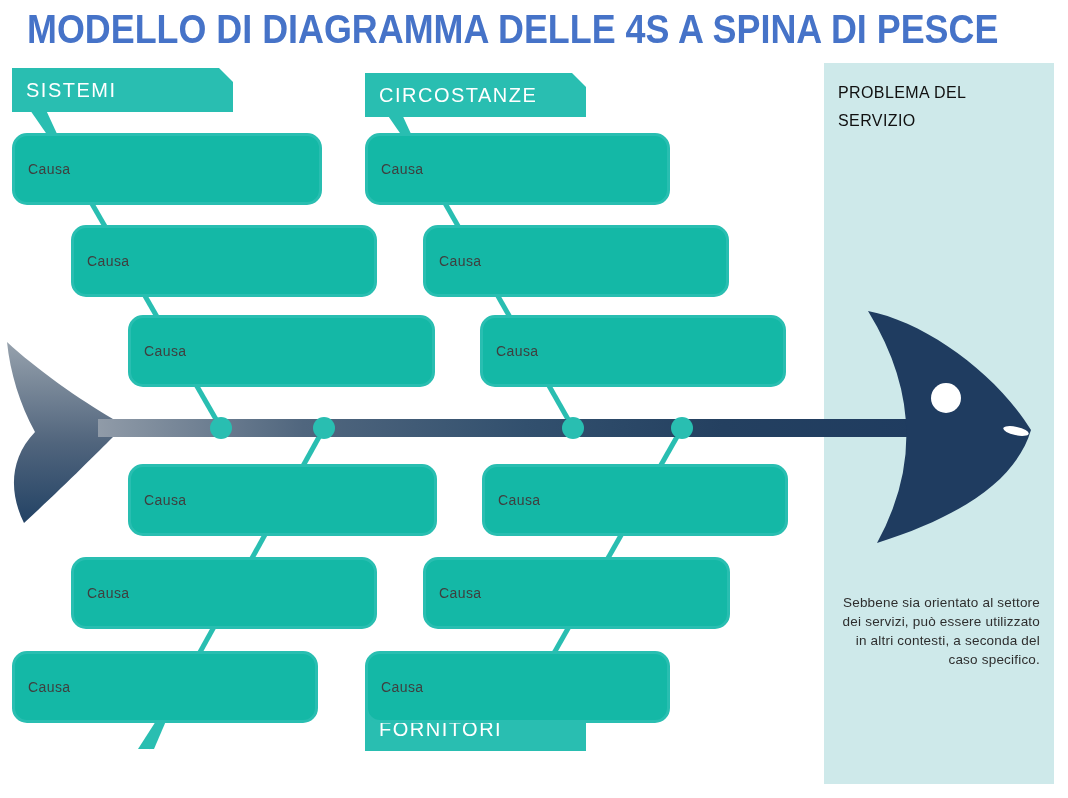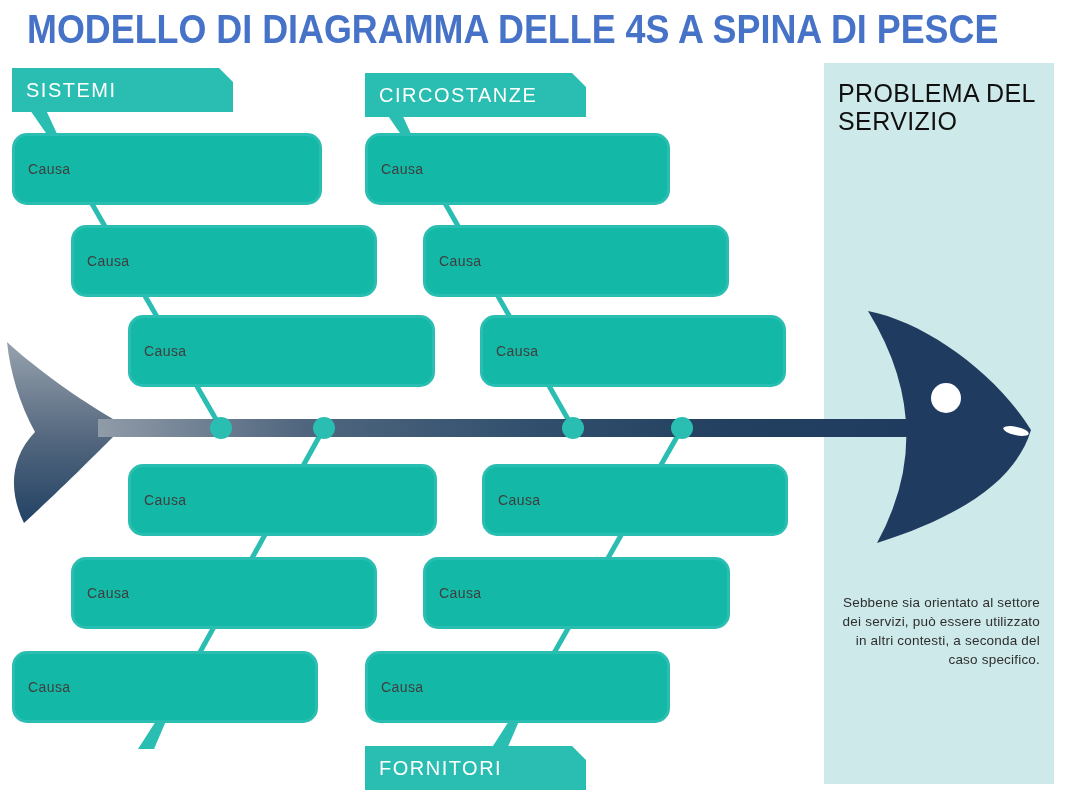--- a/index.html
+++ b/index.html
@@ -25,21 +25,21 @@
     white-space:nowrap;letter-spacing:0px;
     transform:scaleX(0.875);transform-origin:0 0;
   }
   
   #panel{
     position:absolute;left:824px;top:63px;width:230px;height:721px;
     background:var(--panel);
   }
   #panel .heading{
     position:absolute;left:14px;top:16px;width:200px;
-    font-size:25px;line-height:28px;color:#101010;letter-spacing:.4px;
+    font-size:16px;line-height:28px;color:#101010;letter-spacing:.4px;
   }
   #panel .para{
     position:absolute;left:14px;width:202px;
     font-size:13.5px;line-height:19px;color:#2E2E2E;letter-spacing:.2px;
   }
   #panel .p1{top:88px;}
   #panel .p2{top:530px;text-align:right;}
   
   #fishsvg{position:absolute;left:0;top:0;}
   
@@ -47,21 +47,21 @@
     position:absolute;width:221px;height:44px;
     background:var(--teal);color:#fff;
     display:flex;align-items:center;
     padding-left:14px;
     font-size:20px;letter-spacing:1.5px;
     clip-path:polygon(0 0, calc(100% - 14px) 0, 100% 14px, 100% 100%, 0 100%);
   }
   #ban-sistemi{left:12px;top:68px;}
   #ban-circostanze{left:365px;top:73px;}
   #ban-competenze{left:12px;top:746px;}
-  #ban-fornitori{left:365px;top:746px;text-align:right;}
+  #ban-fornitori{left:365px;top:707px;text-align:right;}
   
   .causa{
     position:absolute;height:72px;
     background:#14b8a6;border:3px solid var(--teal);border-radius:15px;
     display:flex;align-items:center;padding-left:13px;
     font-size:14px;letter-spacing:.4px;color:var(--ink);
   }
   #ca1{left:12px; top:133px;width:310px;}
   #ca2{left:71px; top:225px;width:306px;}
   #ca3{left:128px;top:315px;width:307px;}

